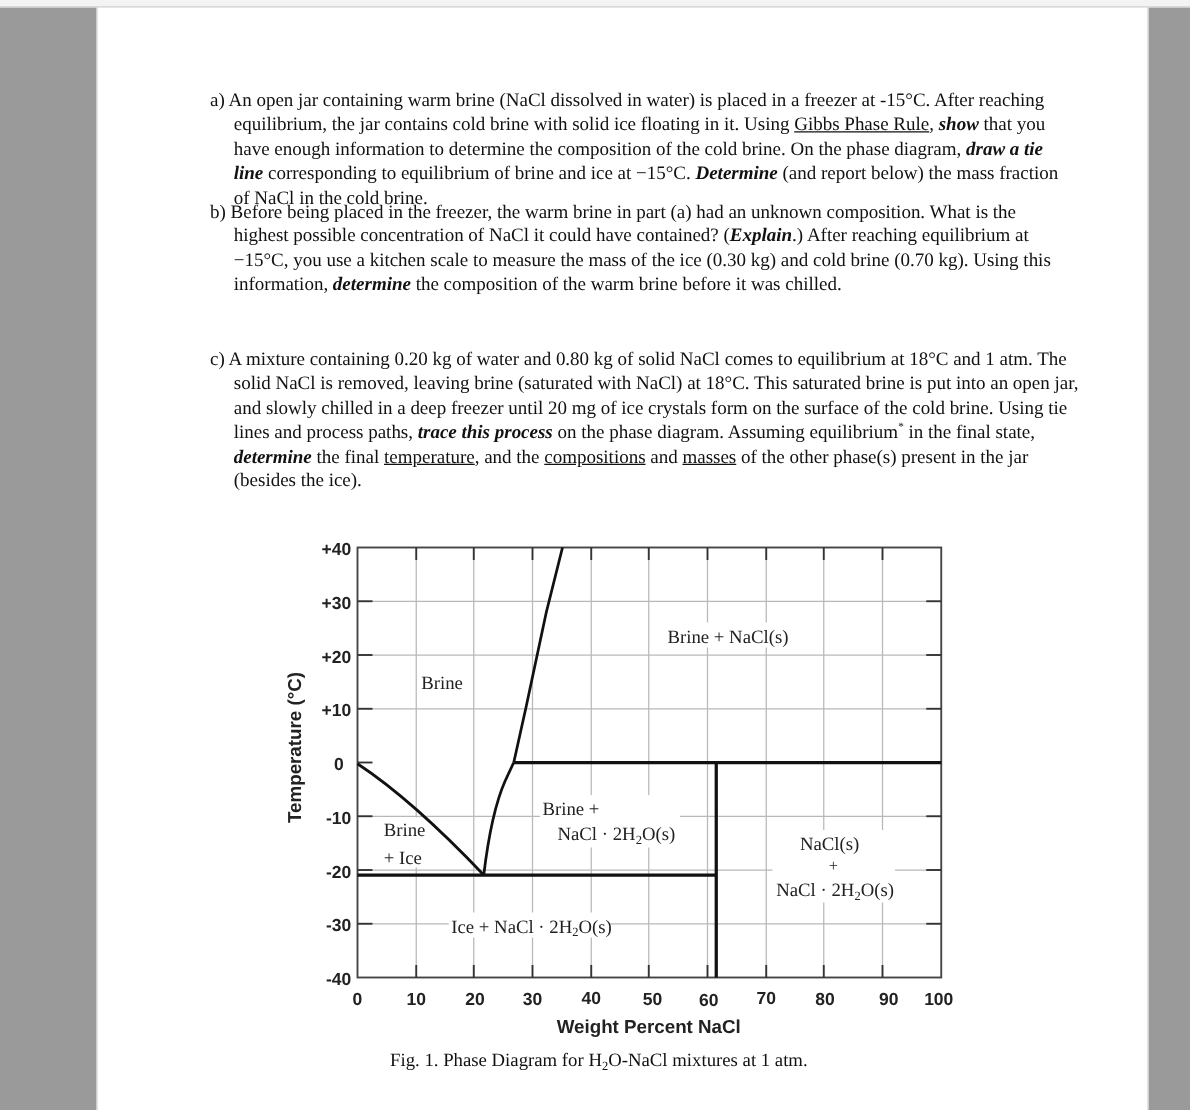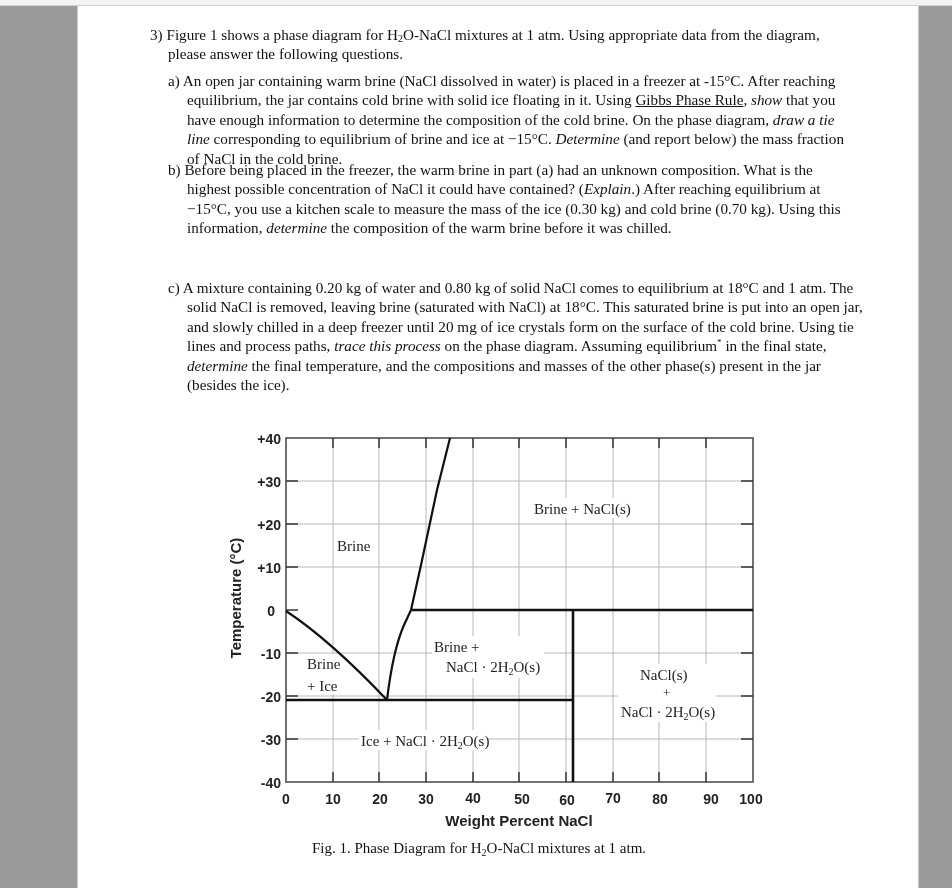--- a/index.html
+++ b/index.html
@@ -11,37 +11,33 @@
   .topstrip { position:absolute; left:0; top:0; width:952px; height:5px; background:#f3f3f3; border-bottom:1px solid #d0d0d0; }
   .page {
     position:absolute; left:77px; top:6px; width:840px; height:882px; background:#ffffff;
     border-left:1px solid #c8c8c8; border-right:1px solid #c8c8c8;
   }
   .q { position:absolute; color:#111; font-size:15.2px; line-height:19.4px; }
   .q3 { left:72px; top:19px; width:680px; text-indent:-18px; padding-left:18px; }
   .qa { left:90px; top:65px; width:670px; text-indent:-19px; padding-left:19px; }
   .qb { left:90px; top:154px; width:670px; text-indent:-19px; padding-left:19px; }
   .qc { left:90px; top:272px; width:680px; text-indent:-19px; padding-left:19px; }
-  .bi { font-weight:normal; font-style:italic; }
-  .u { }
+  .bi { font-weight:bold; font-style:italic; }
+  .u { text-decoration:underline; }
   .iu { text-decoration:underline; }
   sub { font-size:10px; vertical-align:-2px; line-height:0; }
   sup { font-size:9px; line-height:0; }
   .svgwrap { position:absolute; left:0; top:0; width:952px; height:888px; }
 </style>
 </head>
 <body>
 
 <div class="topstrip"></div>
 <div class="page">
 
-  <div class="q q3">
-    <span>3)</span>
-    <span>Figure 1 shows a phase diagram for H</span><sub>2</sub><span>O-NaCl mixtures at 1 atm.  Using appropriate data from the diagram, please answer the following questions.</span>
-  </div>
 
   <div class="q qa">
     <span>a)</span>
     <span>An open jar containing warm brine (NaCl dissolved in water) is placed in a freezer at -15°C. After reaching equilibrium, the jar contains cold brine with solid ice floating in it. Using </span><span class="iu">Gibbs Phase Rule</span><span>, </span><span class="bi">show</span><span> that you have enough information to determine the composition of the cold brine.  On the phase diagram, </span><span class="bi">draw a tie line</span><span> corresponding to equilibrium of brine and ice at −15°C. </span><span class="bi">Determine</span><span> (and report below) the mass fraction of NaCl in the cold brine.</span>
   </div>
 
   <div class="q qb">
     <span>b)</span>
     <span>Before being placed in the freezer, the warm brine in part (a) had an unknown composition.  What is the highest possible concentration of NaCl it could have contained? (</span><span class="bi">Explain</span><span>.)  After reaching equilibrium at −15°C, you use a kitchen scale to measure the mass of the ice (0.30 kg) and cold brine (0.70 kg).  Using this information, </span><span class="bi">determine</span><span> the composition of the warm brine before it was chilled.</span>
   </div>

